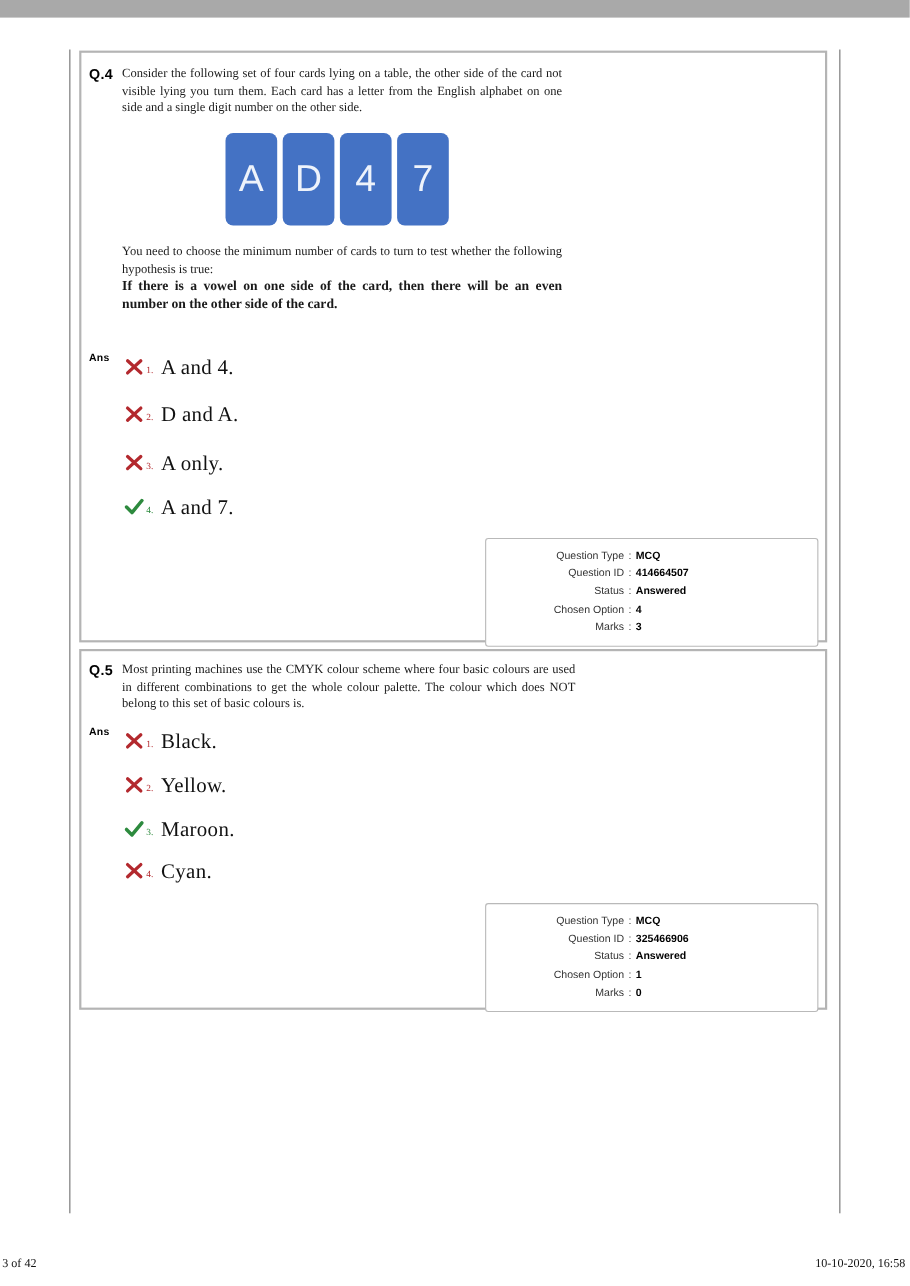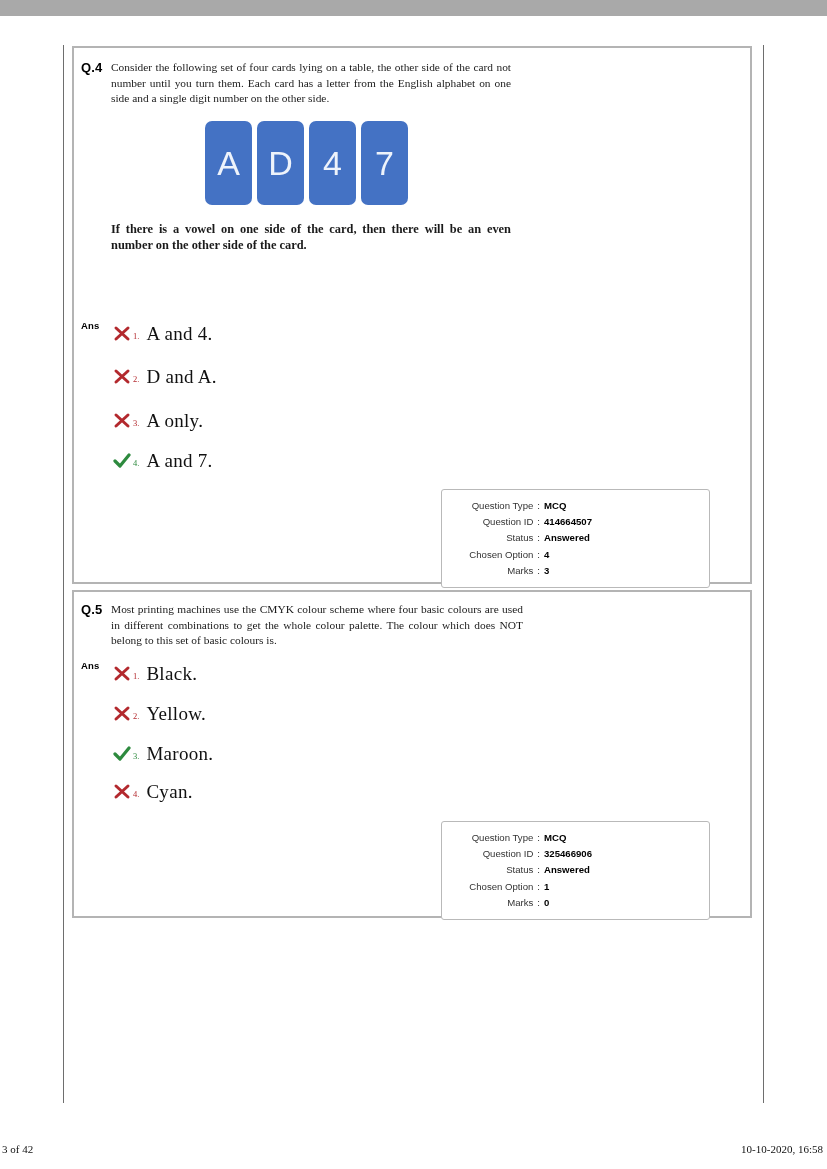--- a/index.html
+++ b/index.html
@@ -96,21 +96,21 @@
   .optnum.right{color:#2d8a3e;}
   .opttext{
     font-family:"Liberation Serif",serif;
     font-size:19px;color:#111;
     letter-spacing:.3px;
   }
 
   
   .infobox{
     position:absolute;
-    left:441px;width:269px;
+    left:441px;width:303px;
     border:1px solid #b9b9b9;
     border-radius:3px;
     background:#fff;
     box-sizing:border-box;
     padding:8px 10px 8px 0;
     font-family:"Liberation Sans",sans-serif;
   }
   .inforow{
     display:flex;justify-content:flex-end;align-items:baseline;
     font-size:9.6px;line-height:16.2px;color:#222;
@@ -133,31 +133,32 @@
 
 <div class="topbar"></div>
 <div class="pagerule left"></div>
 <div class="pagerule right"></div>
 
 <div class="qbox" id="qbox-0"></div>
 
 <div class="qnum" style="left:81px;top:60px;">Q.4</div>
 
 <div class="qtext" style="left:111px;top:60px;width:400px;">
-  <p>Consider the following set of four cards lying on a table, the other side of the card not number until you turn them. Each card has a letter from the English alphabet on one side and a single digit number on the other side.</p>
+  <p>Consider the following set of four cards lying on a table, the other side of the card not visible lying you turn them. Each card has a letter from the English alphabet on one side and a single digit number on the other side.</p>
 </div>
 
 <div class="cards" style="left:205px;top:121px;">
   <div class="card">A</div>
   <div class="card">D</div>
   <div class="card">4</div>
   <div class="card">7</div>
 </div>
 
 <div class="qtext" style="left:111px;top:222px;width:400px;">
+  <p>You need to choose the minimum number of cards to turn to test whether the following hypothesis is true:</p>
   <p class="b">If there is a vowel on one side of the card, then there will be an even number on the other side of the card.</p>
 </div>
 
 <div class="anslabel" style="left:81px;top:320px;">Ans</div>
 
 <div class="option" style="left:113px;top:322px;">
   <span class="mark">
     <svg width="18" height="18" viewBox="0 0 18 18">
         <path d="M3 3 L15 14 M15 3 L3 14" stroke="#b3292e" stroke-width="3" stroke-linecap="round" fill="none"></path>
       </svg>

